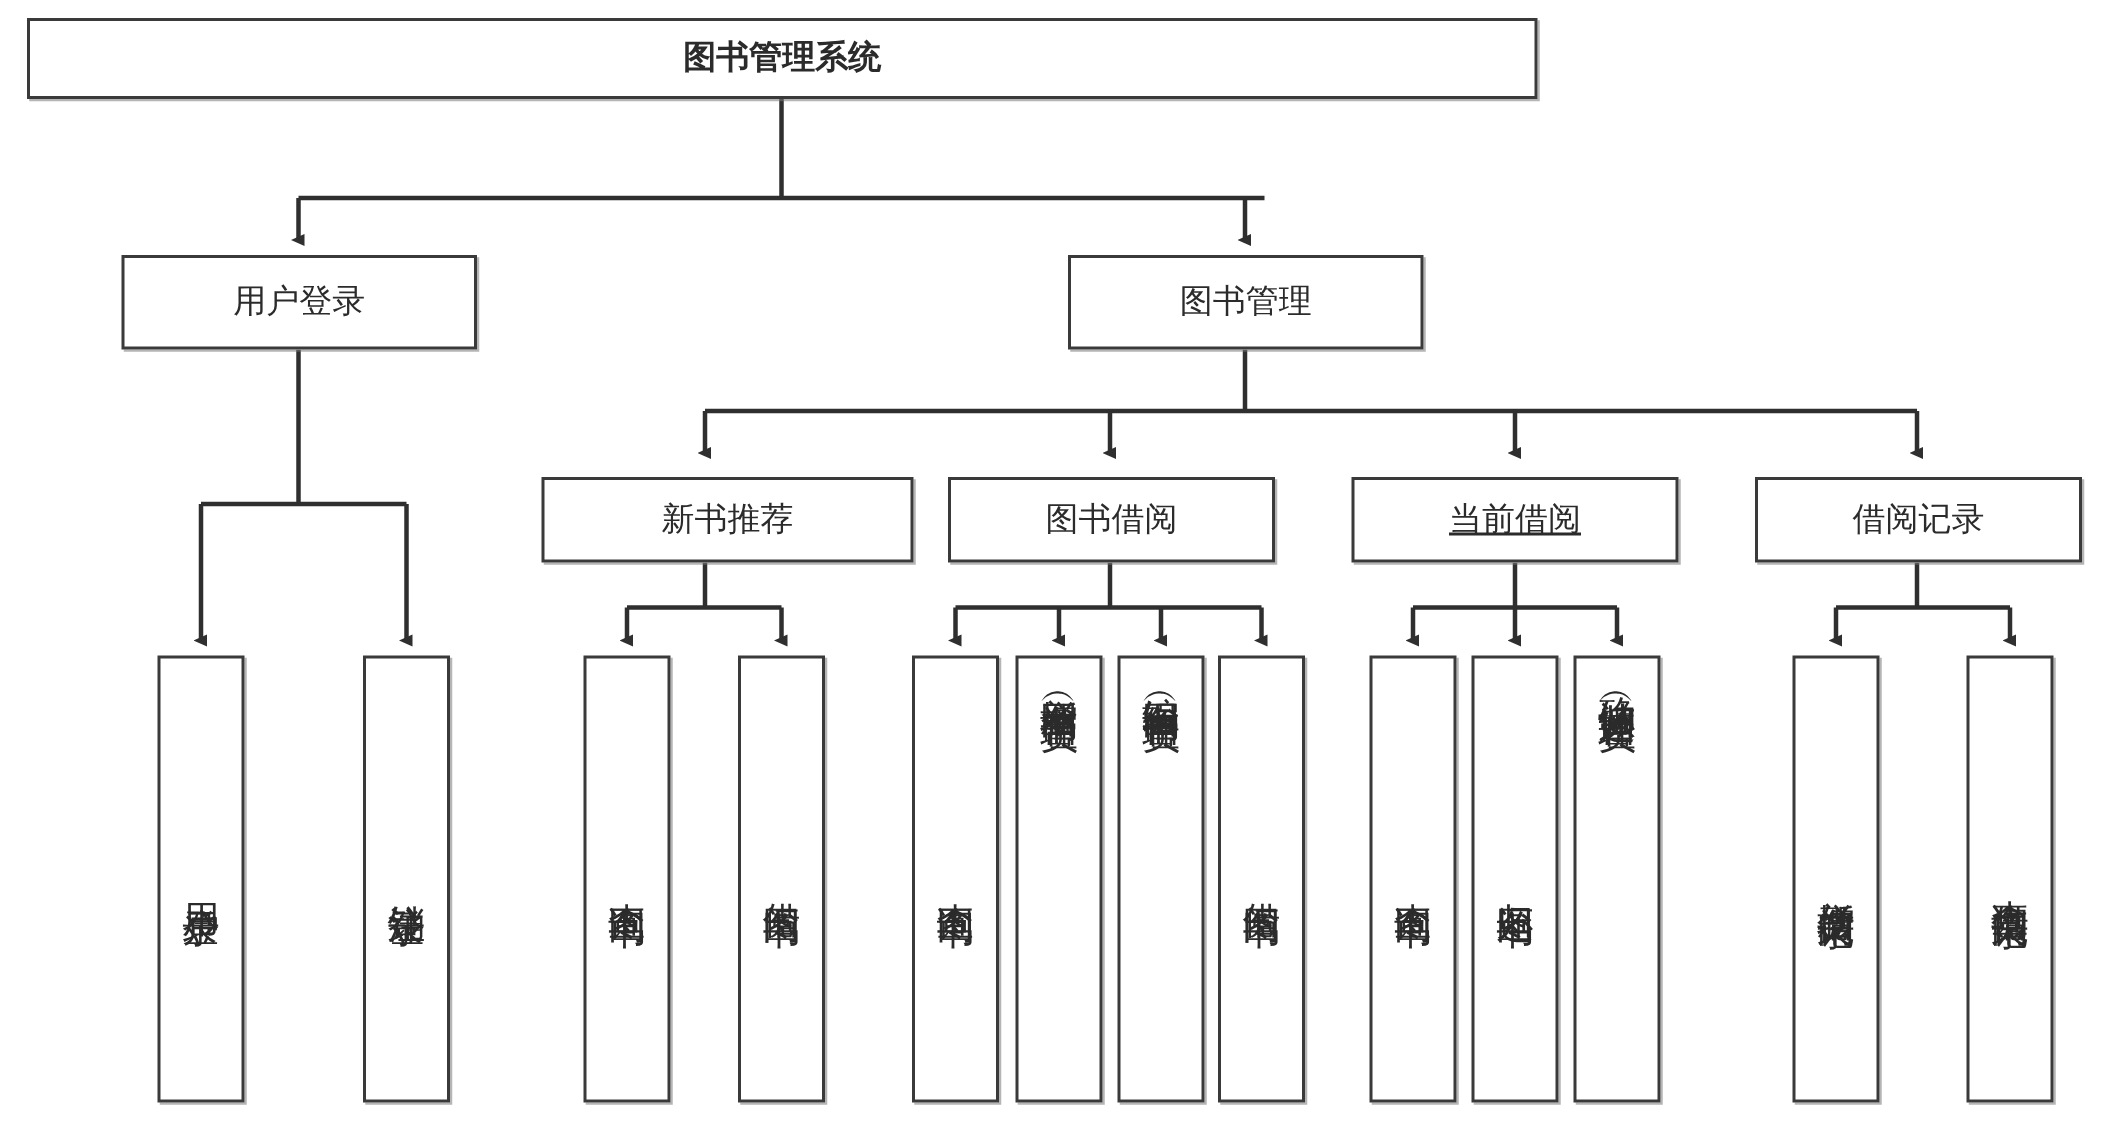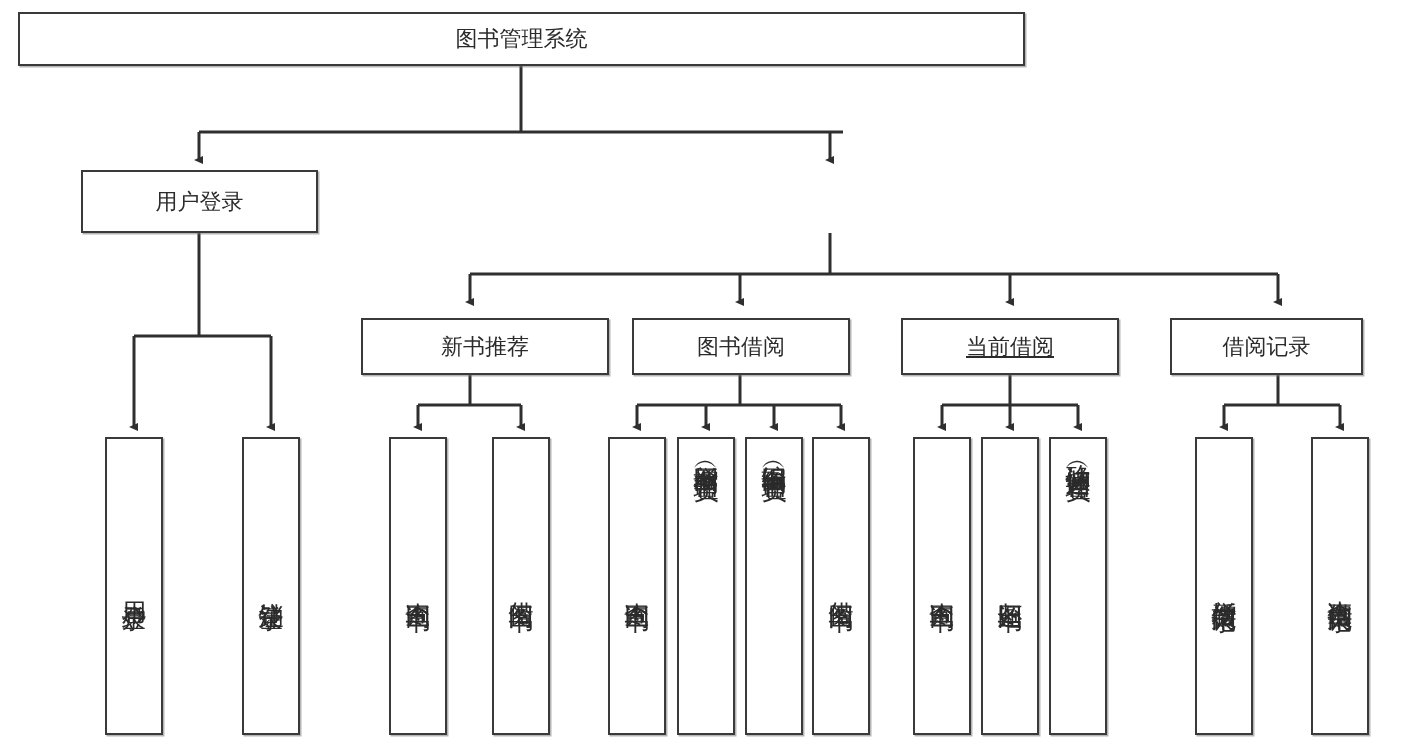--- a/index.html
+++ b/index.html
@@ -37,21 +37,21 @@
     color: #2b2b2b;
     z-index: 2;
   }
   .node .label {
     display: block;
     text-align: center;
     line-height: 1.18;
     white-space: nowrap;
   }
   
-  .node.root .label { font-size: 23px; }
+  .node.root .label { font-size: 23px; font-weight: bold; }
   
   .node.horiz .label { font-size: 22px; }
   
   .node.vert {
     align-items: center;
     justify-content: center;
     padding: 6px 0;
   }
   .node.vert .label {
     writing-mode: vertical-rl;
@@ -131,34 +131,37 @@
   </svg>
 
   <div class="node root horiz" style="left:18px; top:12px; width:1007px; height:54px;">
     <span class="label">图书管理系统</span>
   </div>
 
   <div class="node horiz" style="left:81px; top:170px; width:237px; height:63px;">
     <span class="label">用户登录</span>
   </div>
 
+  <div class="node horiz" style="left:712px; top:170px; width:237px; height:63px;">
+    <span class="label">图书管理</span>
+  </div>
 
   <div class="node horiz" style="left:361px; top:318px; width:248px; height:57px;">
     <span class="label">新书推荐</span>
   </div>
 
   <div class="node horiz" style="left:632px; top:318px; width:218px; height:57px;justify-content:center;">
     <span class="label">图书借阅</span>
   </div>
 
   <div class="node horiz" style="left:901px; top:318px; width:218px; height:57px;text-decoration:underline;">
     <span class="label">当前借阅</span>
   </div>
 
-  <div class="node horiz" style="left:1170px; top:318px; width:193px; height:57px;">
+  <div class="node horiz" style="left:1170px; top:318px; width:218px; height:57px;">
     <span class="label">借阅记录</span>
   </div>
 
   <div class="node vert" style="left:105px; top:437px; width:58px; height:298px;">
     <span class="label">用户登录</span>
   </div>
   <div class="node vert" style="left:242px; top:437px; width:58px; height:298px;">
     <span class="label">注销登录</span>
   </div>
 

